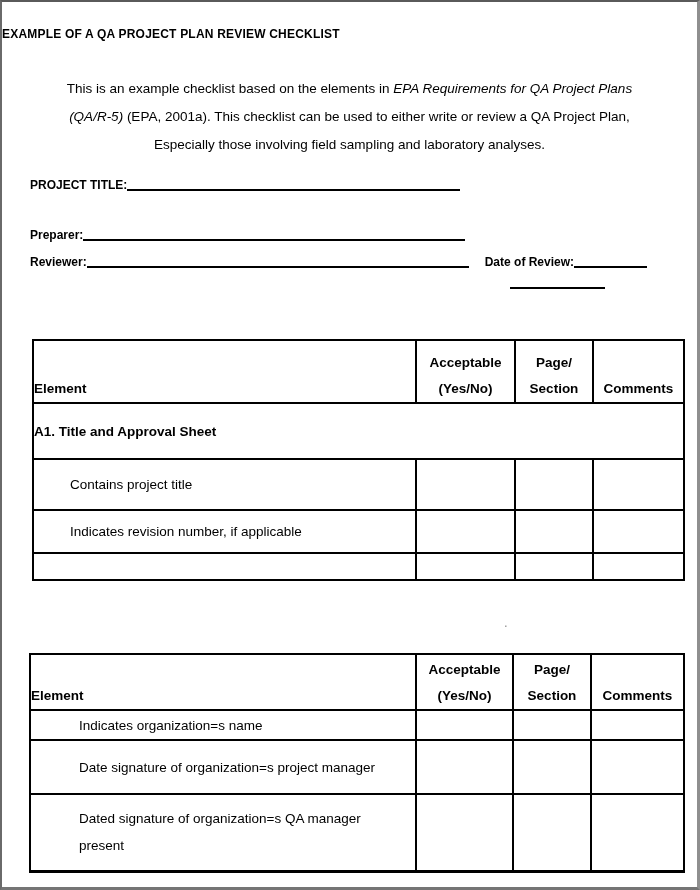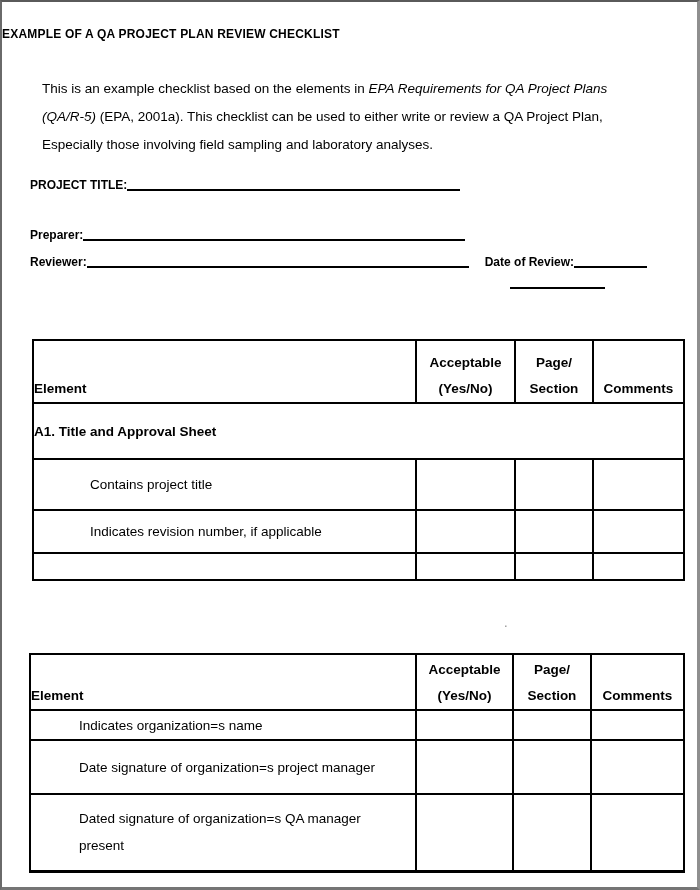--- a/index.html
+++ b/index.html
@@ -21,21 +21,21 @@
     position: absolute;
     top: 25px; left: 0; right: 0;
     text-align: left;
     font-size: 12px;
     font-weight: bold;
     letter-spacing: 0.2px;
   }
   .intro {
     position: absolute;
     top: 73px; left: 40px; right: 40px;
-    text-align: left;
+    text-align: center;
     font-size: 13.5px;
     line-height: 28px;
   }
   .italic { font-style: italic; }
   .form-row {
     position: absolute;
     left: 28px;
     font-size: 12px;
     font-weight: bold;
     white-space: nowrap;
@@ -89,21 +89,21 @@
     line-height: 26px;
   }
   td.hcell-element { text-align: left; padding-left: 8px; }
   td.section-cell {
     font-weight: bold;
     vertical-align: middle;
     padding-left: 8px;
     margin-left: 39px;
   }
   td.item-cell { vertical-align: middle; line-height: 27px; }
-  #table1 td.item-cell { padding-left: 56px; border-radius: 20px; }
+  #table1 td.item-cell { padding-left: 36px; border-radius: 20px; }
   #table2 td.item-cell { padding-left: 48px; }
   .cell-line { display: block; }
   .cell-line:empty { display: none; }
   tr.t1-header { height: 63px; }
   tr.t1-section { height: 56px; }
   tr.t1-row1 { height: 51px; }
   tr.t1-row2 { height: 43px; }
   tr.t1-row3 { height: 27px; }
   tr.t2-header { height: 56px; }
   tr.t2-row1 { height: 30px; }

